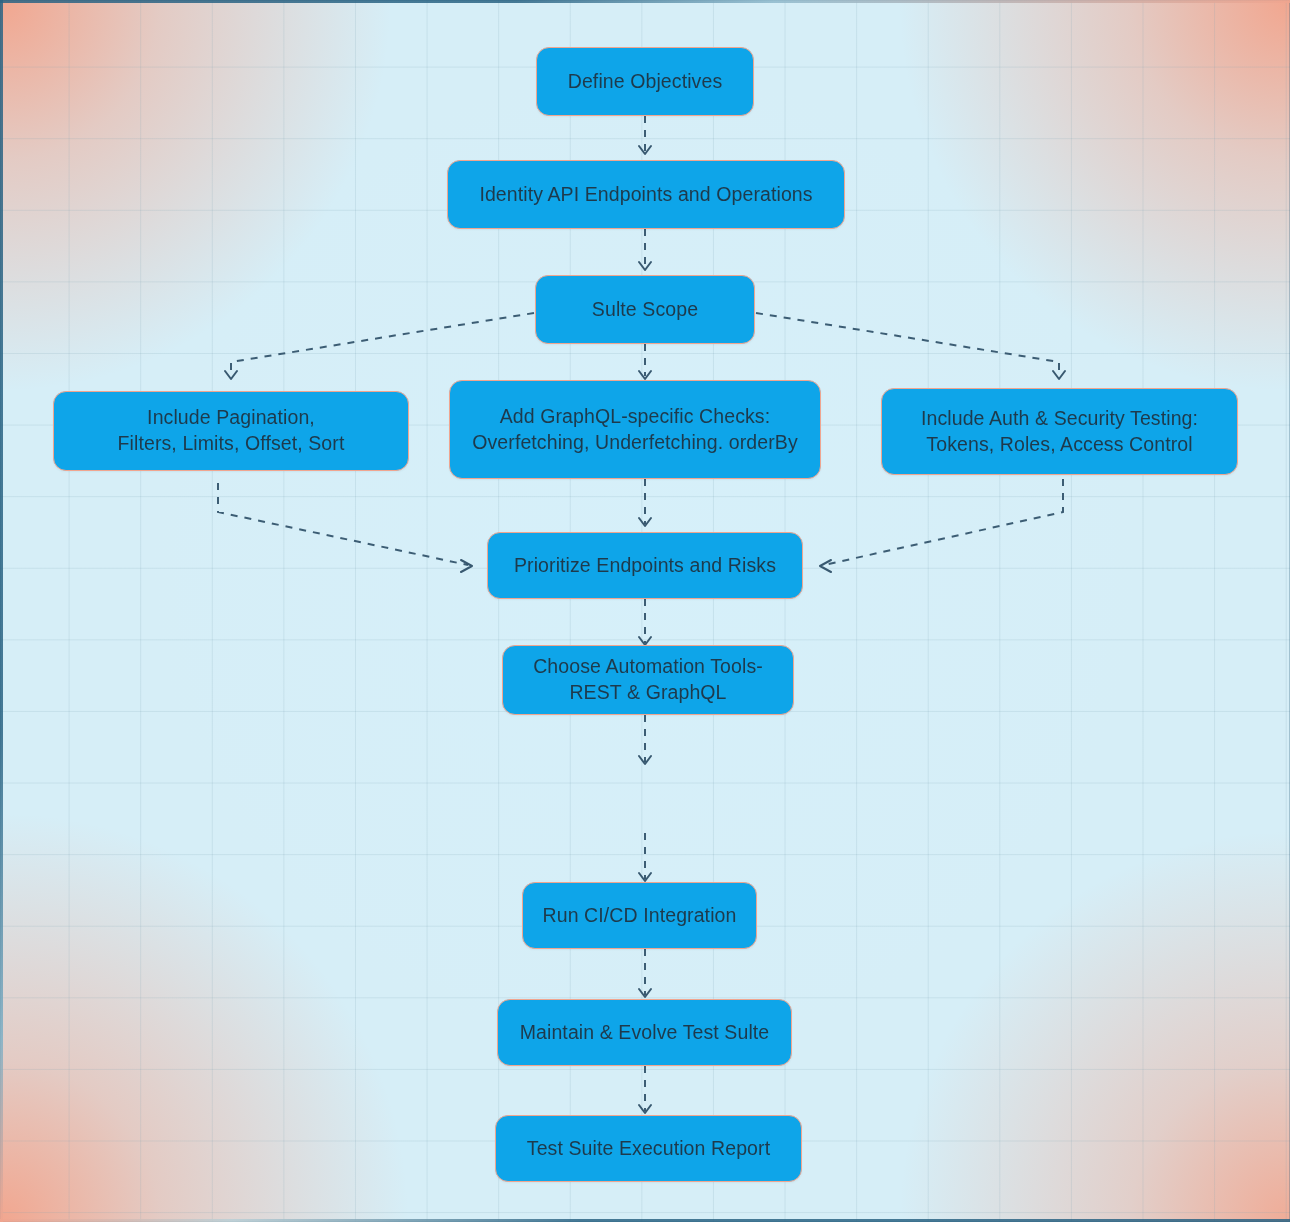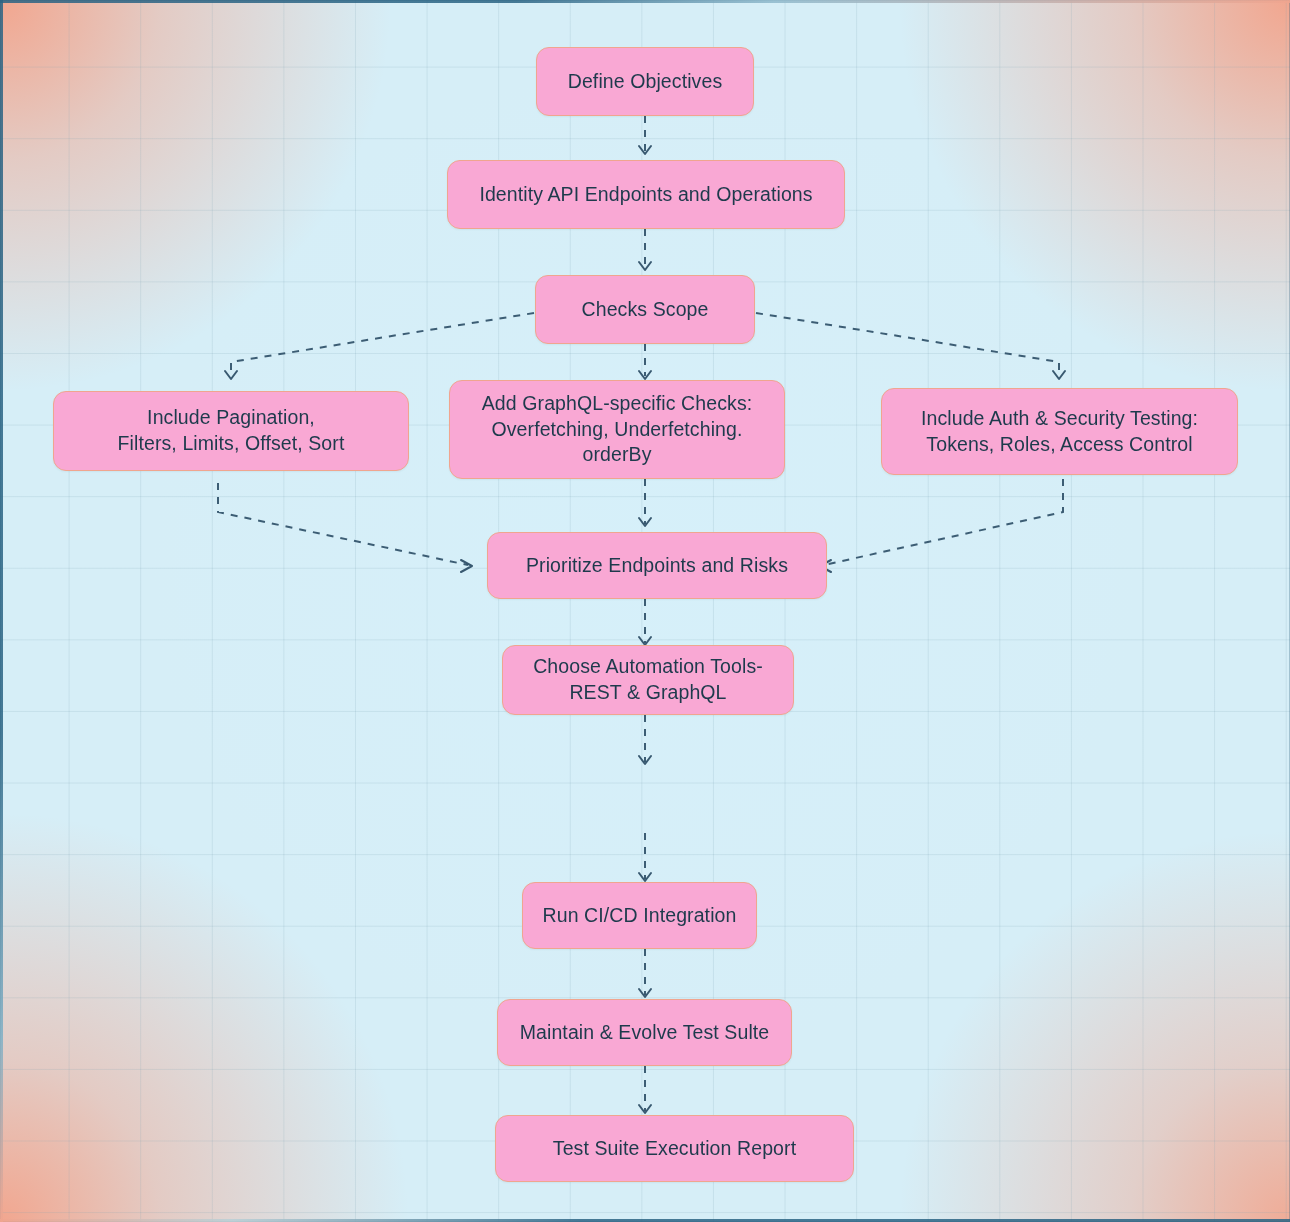--- a/index.html
+++ b/index.html
@@ -90,21 +90,21 @@
     fill: none;
     stroke-linecap: round;
     stroke-linejoin: round;
     opacity: .95;
   }
 
   
   .node {
     position: absolute;
     box-sizing: border-box;
-    background: #f9a8d4;
+    background: #0ea5e9;
     border: 1.6px solid #f0a58f;
     border-radius: 13px;
     display: flex;
     align-items: center;
     justify-content: center;
     text-align: center;
     color: #1e3a4c;
     font-size: 19.5px;
     font-weight: 500;
     line-height: 1.33;
@@ -199,53 +199,53 @@
 
   <div class="node" style="left:536px; top:47px; width:218px; height:69px;">
     <span>Define Objectives</span>
   </div>
 
   <div class="node" style="left:447px; top:160px; width:398px; height:69px;">
     <span>Identity API Endpoints and Operations</span>
   </div>
 
   <div class="node" style="left:535px; top:275px; width:220px; height:69px;">
-    <span>Checks Scope</span>
+    <span>Sulte Scope</span>
   </div>
 
   <div class="node" style="left:53px; top:391px; width:356px; height:80px;">
     <span>Include Pagination,
 Filters, Limits, Offset, Sort</span>
   </div>
 
-  <div class="node" style="left:449px; top:380px; width:336px; height:99px;">
+  <div class="node" style="left:449px; top:380px; width:372px; height:99px;">
     <span>Add GraphQL-specific Checks:
 Overfetching, Underfetching. orderBy</span>
   </div>
 
   <div class="node" style="left:881px; top:388px; width:357px; height:87px;">
     <span>Include Auth &amp; Security Testing:
 Tokens, Roles, Access Control</span>
   </div>
 
-  <div class="node" style="left:487px; top:532px; width:340px; height:67px;">
+  <div class="node" style="left:487px; top:532px; width:316px; height:67px;">
     <span>Prioritize Endpoints and Risks</span>
   </div>
 
   <div class="node" style="left:502px; top:645px; width:292px; height:70px;">
     <span>Choose Automation Tools-
 REST &amp; GraphQL</span>
   </div>
 
 
   <div class="node" style="left:522px; top:882px; width:235px; height:67px;">
     <span>Run CI/CD Integration</span>
   </div>
 
   <div class="node" style="left:497px; top:999px; width:295px; height:67px;text-align:right;">
     <span>Maintain &amp; Evolve Test Sulte</span>
   </div>
 
-  <div class="node" style="left:495px; top:1115px; width:359px; height:67px;">
+  <div class="node" style="left:495px; top:1115px; width:307px; height:67px;">
     <span>Test Suite Execution Report</span>
   </div>
 
 </div>
 
 </body></html>

